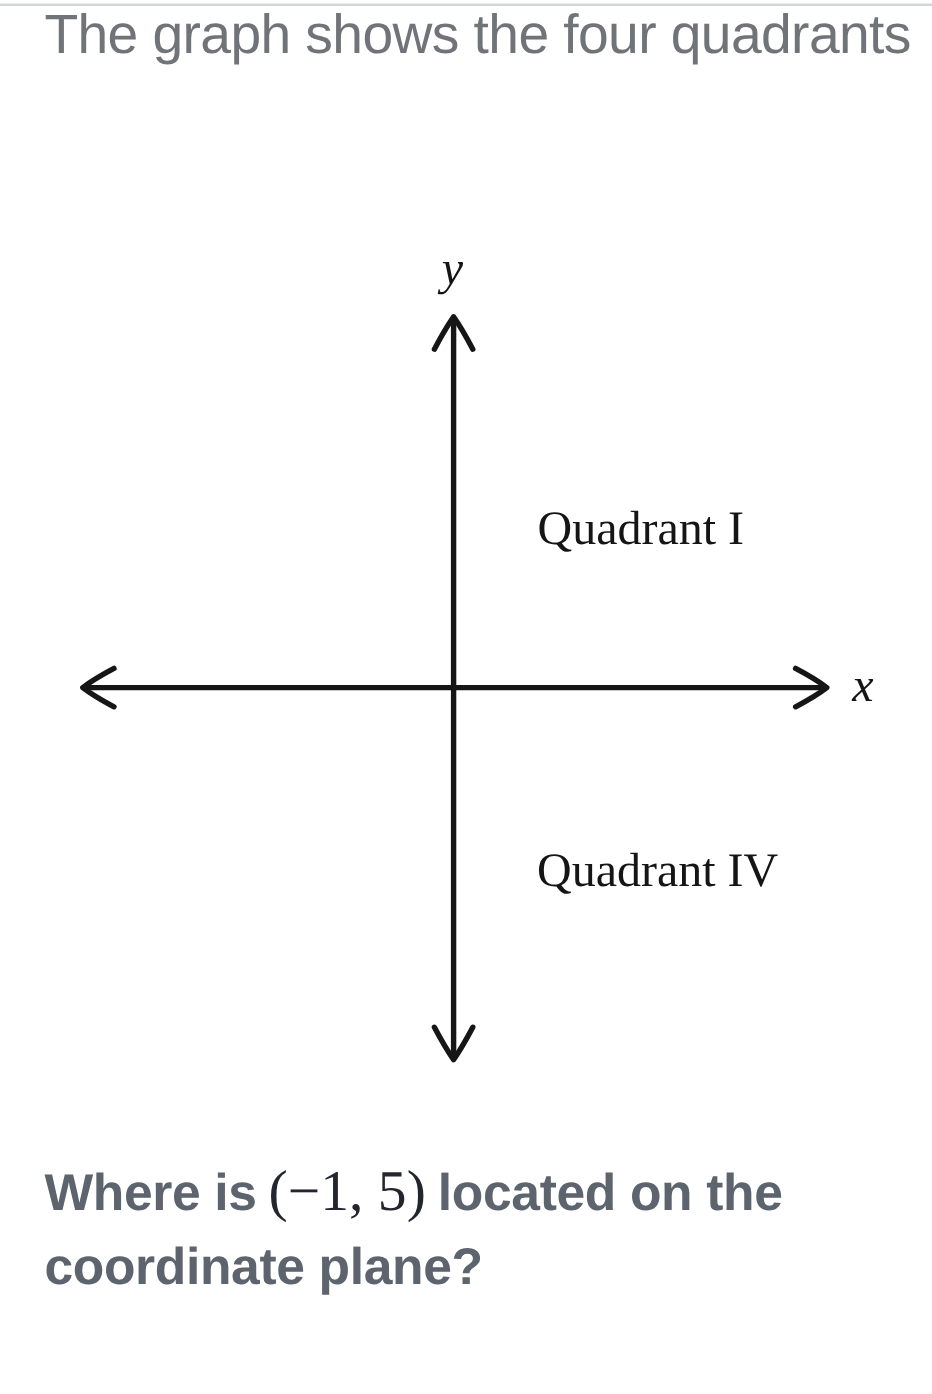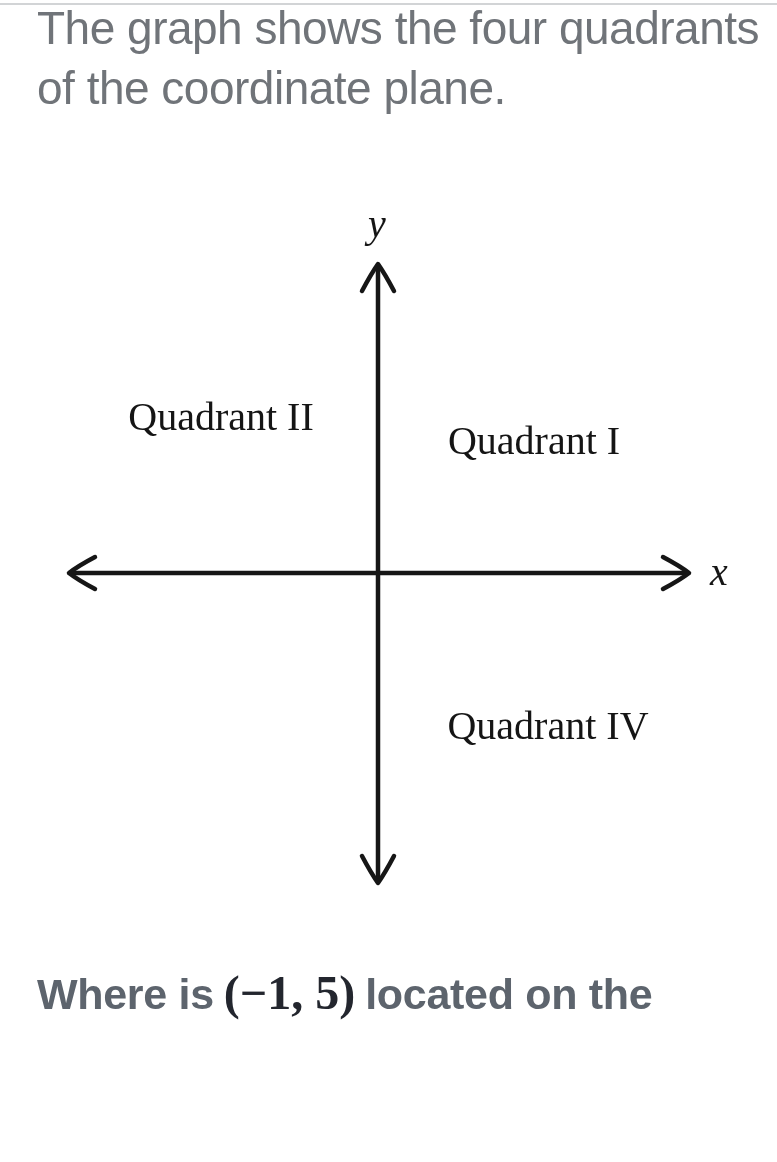--- a/index.html
+++ b/index.html
@@ -41,57 +41,56 @@
     font-size:40px;
   }
   .question{
     position:absolute;left:37px;top:962px;width:720px;
     font-size:43px;line-height:62px;letter-spacing:-0.3px;
     font-weight:700;
     color:var(--question-gray,#5d646d);
   }
   .question .math{
     font-family:"Liberation Serif",serif;
-    font-weight:700;
+    font-weight:400;
     font-size:48px;
     color:var(--math-dark,#23262e);
     margin:0 10px;
     letter-spacing:0;
   }
 </style>
 </head>
 <body>
 
 <div class="page">
 
   <div class="top-divider"></div>
 
   <div class="intro">
     <div>The graph shows the four quadrants</div>
-    <div>of the coordinate plane.</div>
   </div>
 
   <svg class="axes-svg" width="777" height="715" viewBox="0 0 777 715">
 
     <path d="M378 80 L378 697"></path>
 
     <path d="M70 388 L688 388"></path>
 
     <path d="M362 106 Q371 89 378 79 Q385 89 394 106"></path>
     <path d="M362 671 Q371 688 378 698 Q385 688 394 671"></path>
     <path d="M95 372 Q78 381 69 388 Q78 395 95 404"></path>
     <path d="M663 372 Q680 381 689 388 Q680 395 663 404"></path>
   </svg>
 
   <div class="diagram-label axis-letter" style="left:377px;top:223px;">y</div>
   <div class="diagram-label axis-letter" style="left:719px;top:571px;">x</div>
 
-  <div class="diagram-label" style="left:221px;top:416px;">Quadrant II</div>
   <div class="diagram-label" style="left:534px;top:440px;text-align:right;">Quadrant I</div>
   <div class="diagram-label" style="left:548px;top:725px;font-family:Liberation Serif, serif;">Quadrant IV</div>
 
   <div class="question">
     <div>
       <span>Where is</span><span class="math">(−1, 5)</span><span>located on the</span>
     </div>
+    <div>coordinate plane?</div>
   </div>
 
 </div>
 
 </body></html>

